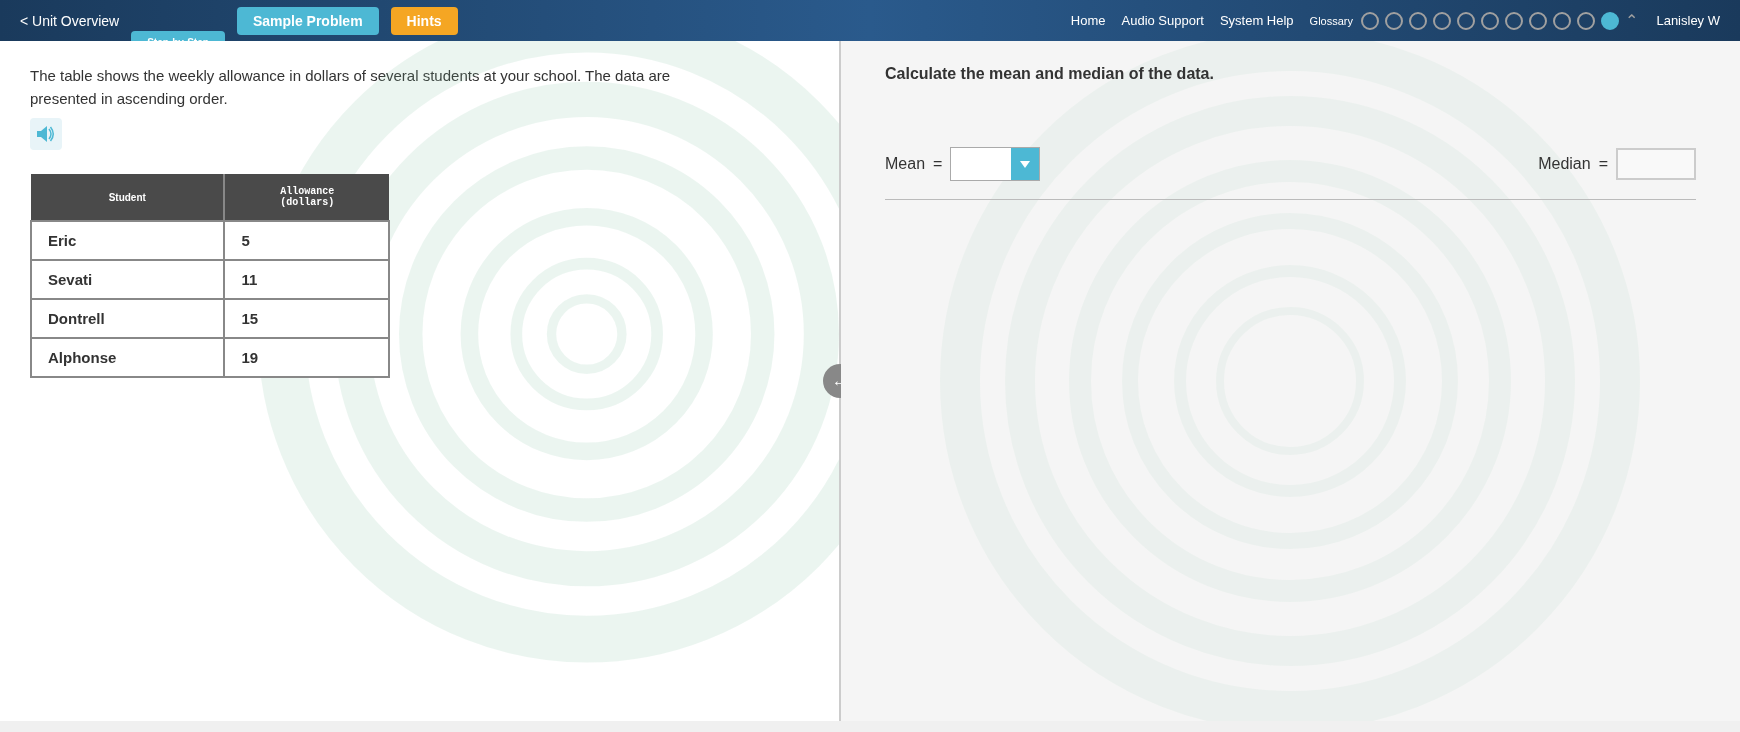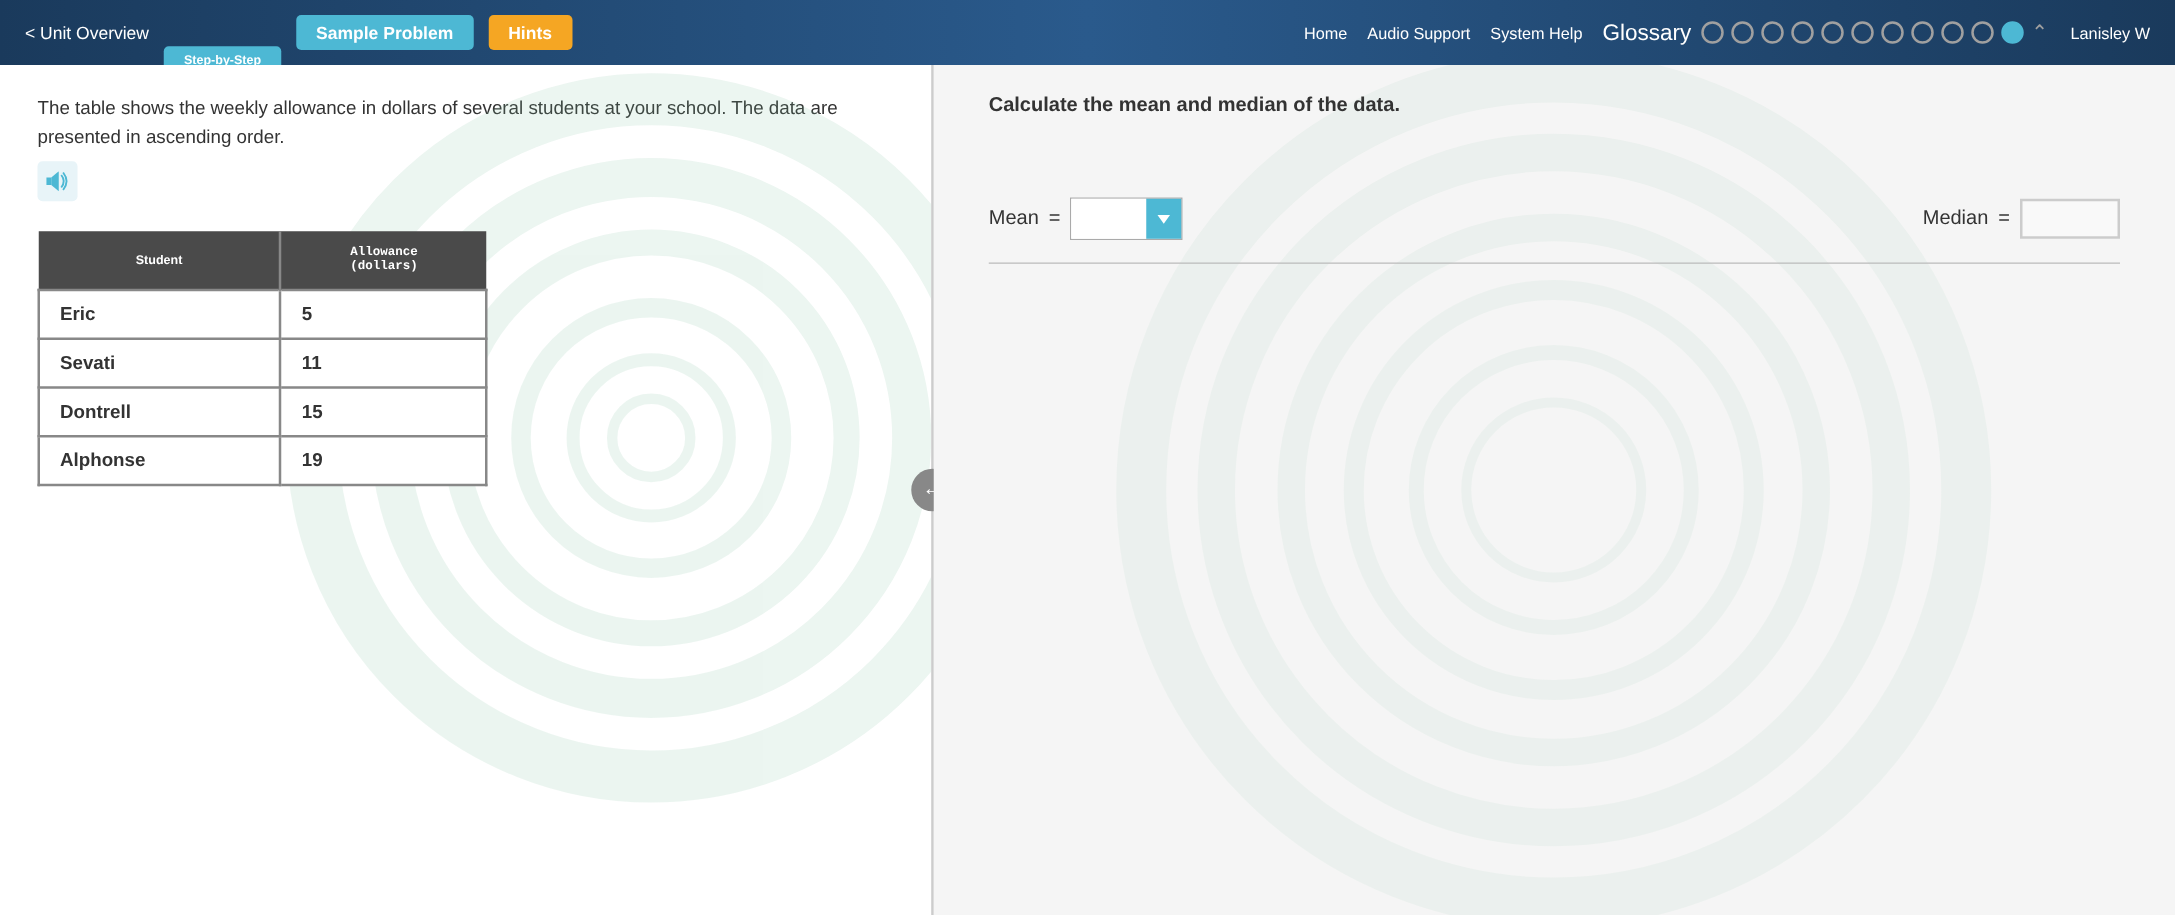--- a/index.html
+++ b/index.html
@@ -7,21 +7,21 @@
       font-family: Arial, sans-serif;
       background: #f0f0f0;
       width: 1740px;
       min-height: 732px;
       overflow: hidden;
     }
 
     
     .top-nav {
       background: linear-gradient(to right, #1a3a5c, #2a5a8c, #1a3a5c);
-      height: 52px;
+      height: 41px;
       display: flex;
       align-items: center;
       justify-content: space-between;
       padding: 0 20px;
     }
     .top-nav-left {
       display: flex;
       align-items: center;
       gap: 12px;
     }
@@ -103,21 +103,21 @@
 
     
     .main-content {
       display: flex;
       width: 100%;
       height: 680px;
     }
 
     
     .left-panel {
-      width: 745px;
+      width: 839px;
       background: white;
       padding: 24px 30px;
       position: relative;
       overflow: hidden;
     }
     .problem-text {
       font-size: 15px;
       color: #333;
       line-height: 1.5;
       max-width: 660px;
@@ -335,21 +335,21 @@
     </a>
     <button class="btn-step">Step-by-Step</button>
     <button class="btn-sample">Sample Problem</button>
     <button class="btn-hints">Hints</button>
   </div>
   <div class="top-nav-right">
     <div class="nav-links">
       <span style="color:white;font-size:13px;">Home</span>
       <span style="color:white;font-size:13px;">Audio Support</span>
       <span style="color:white;font-size:13px;">System Help</span>
-      <span style="color:white;font-size:18px;">Glossary</span>
+      <span style="color:white;font-size:11px;">Glossary</span>
     </div>
     <div class="progress-circles">
       <div class="circle"></div>
       <div class="circle"></div>
       <div class="circle"></div>
       <div class="circle"></div>
       <div class="circle"></div>
       <div class="circle"></div>
       <div class="circle"></div>
       <div class="circle"></div>

